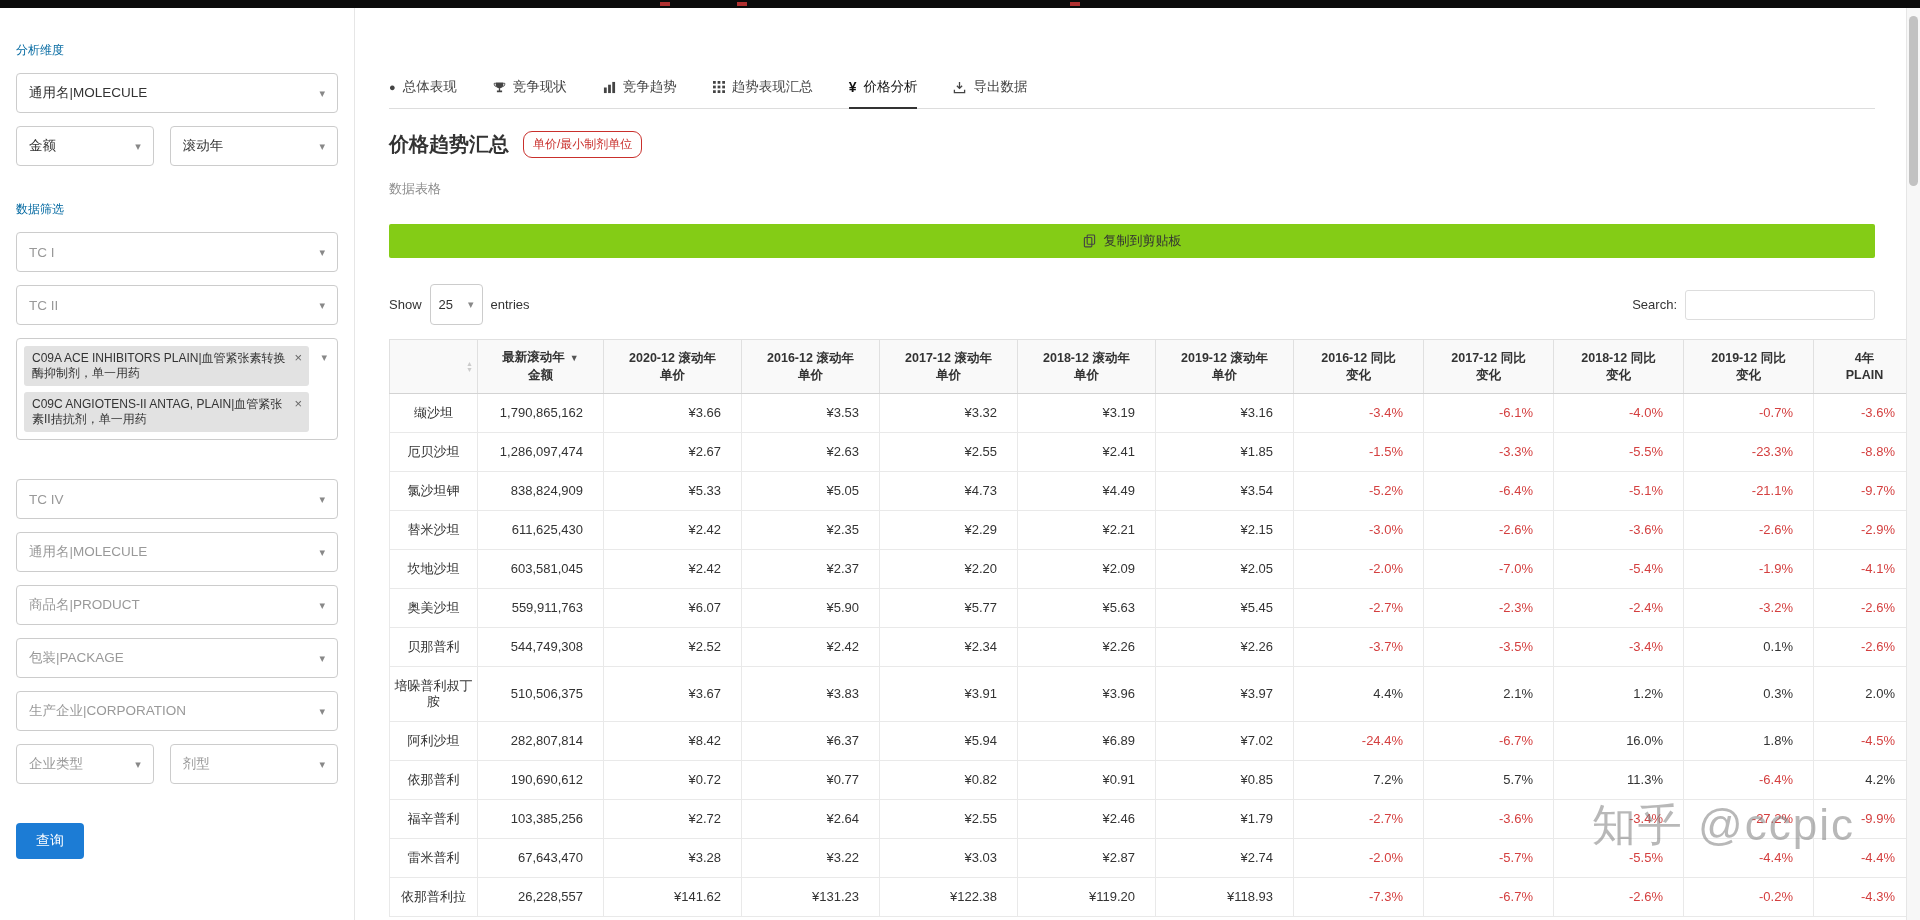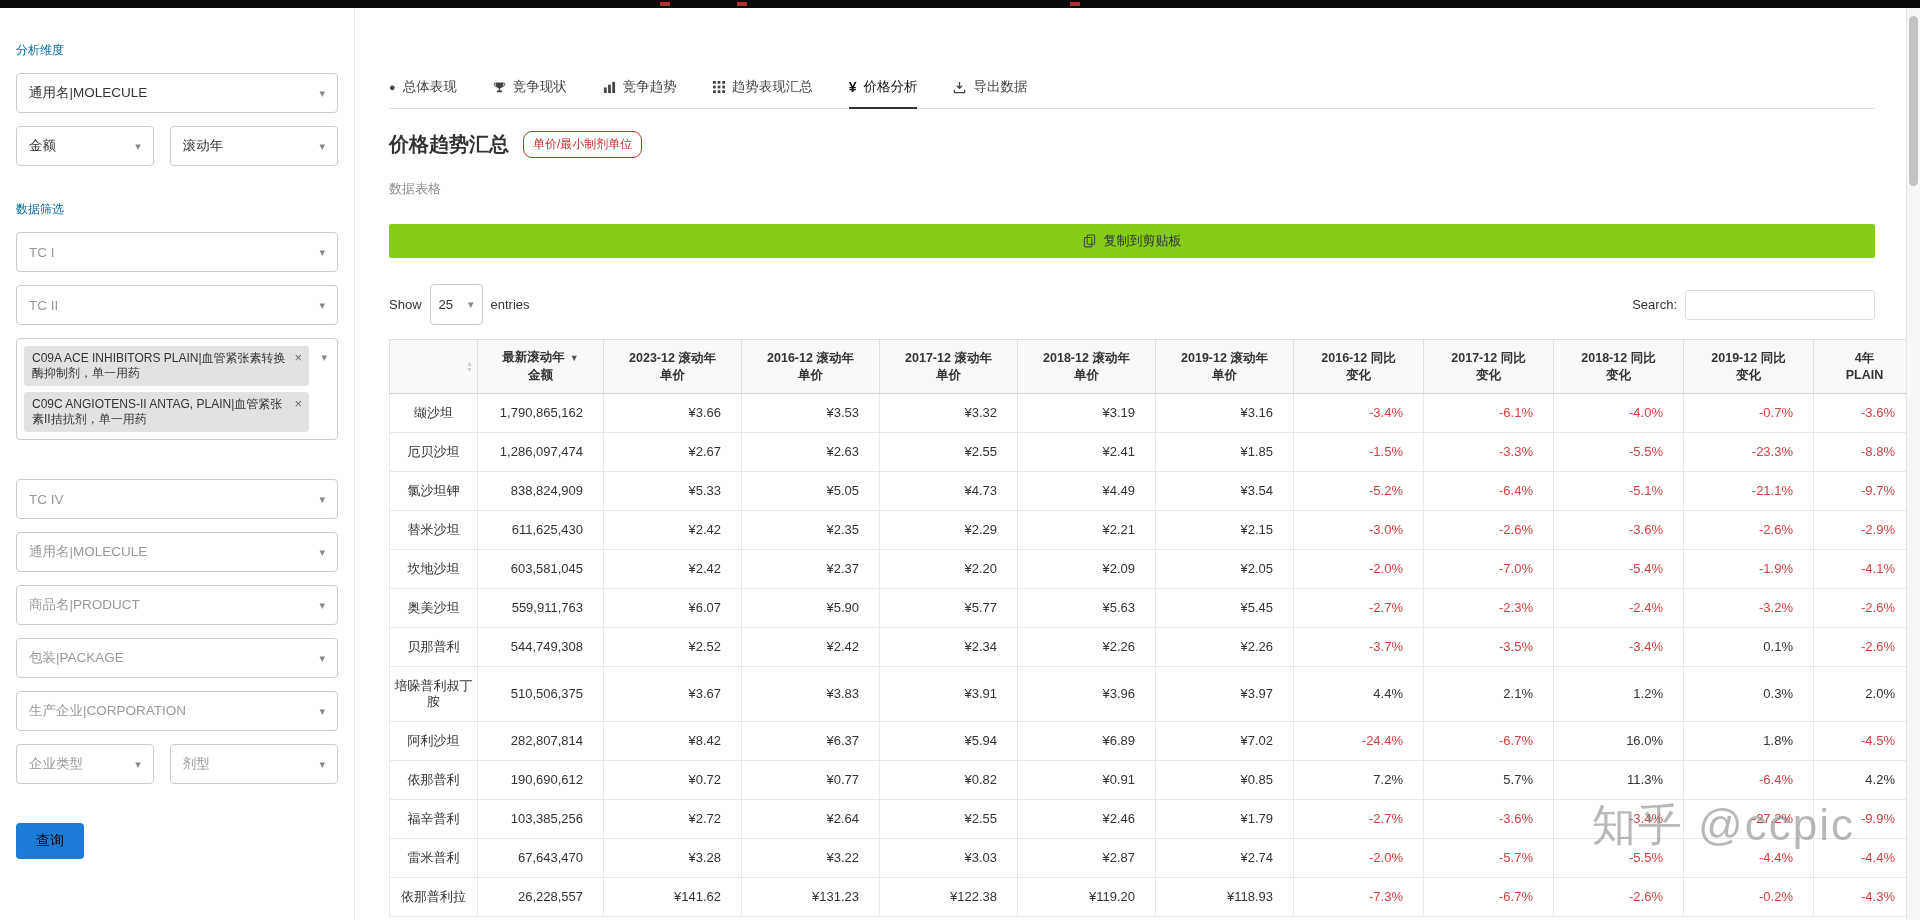--- a/index.html
+++ b/index.html
@@ -28,21 +28,21 @@
   .gap-md { height:26px; }
 
   .multisel { position:relative; border:1px solid #ccc; border-radius:4px; padding:7px 28px 7px 7px;
               margin-bottom:13px; background:#fff; }
   .multisel .msel-caret { position:absolute; right:10px; top:12px; }
   .chip { position:relative; background:#e2e2e2; border-radius:3px; padding:5px 22px 5px 8px;
           font-size:12px; line-height:15px; color:#333; margin-bottom:6px; }
   .chip:last-of-type { margin-bottom:0; }
   .chip-x { position:absolute; right:7px; top:4px; color:#666; font-size:13px; cursor:pointer; }
 
-  .query-btn { margin-top:26px; background:var(--accent-blue); color:#000000; border:none; border-radius:4px;
+  .query-btn { margin-top:26px; background:var(--accent-blue); color:#ffffff; border:none; border-radius:4px;
                font-size:14px; padding:9px 20px; cursor:pointer; font-family:inherit; }
 
   
   .main { flex:1; position:relative; padding:70px 31px 0 34px; overflow:hidden; }
 
   .tabs { display:flex; gap:36px; border-bottom:1px solid #ddd; }
   .tab { display:flex; align-items:center; gap:7px; font-size:13.5px; color:#444;
          padding-bottom:12px; position:relative; cursor:pointer; }
   .tab.active { color:#111; }
   .tab.active::after { content:""; position:absolute; left:0; right:0; bottom:-1px; height:2px; background:#333; }
@@ -296,21 +296,21 @@
               <span class="sort-both">
                 <i>▲</i>
                 <i>▼</i>
               </span>
             </th>
             <th>
               <div class="h-line">最新滚动年<span class="sort-desc">▼</span></div>
               <div class="h-line">金额</div>
             </th>
             <th>
-              <div class="h-line">2023-12 滚动年</div>
+              <div class="h-line">2020-12 滚动年</div>
               <div class="h-line">单价</div>
             </th>
             <th>
               <div class="h-line">2016-12 滚动年</div>
               <div class="h-line">单价</div>
             </th>
             <th>
               <div class="h-line">2017-12 滚动年</div>
               <div class="h-line">单价</div>
             </th>

